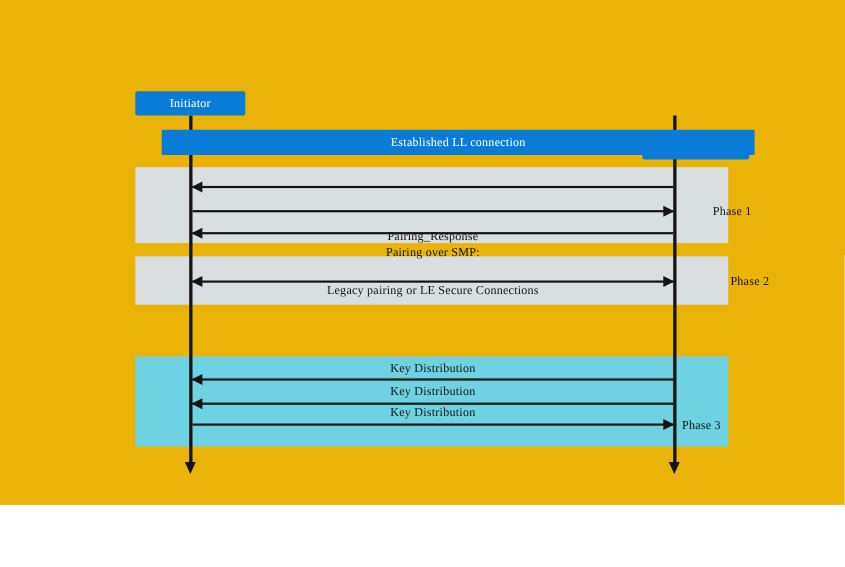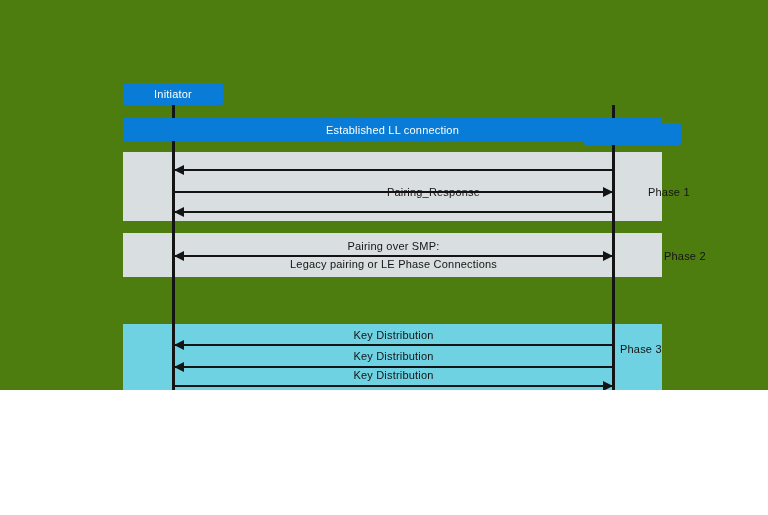--- a/index.html
+++ b/index.html
@@ -1,41 +1,41 @@
 <!DOCTYPE html>
 <html><head>
 <meta charset="utf-8">
 <style>
   html,body{margin:0;padding:0;background:#ffffff;}
   .stage{
     position:relative;
-    width:768px;height:390px;
-    background:#4d7c0f;
-    font-family:Liberation Sans, sans-serif;
+    width:768px;height:459px;
+    background:#eab308;
+    font-family:Liberation Serif, serif;
     overflow:hidden;
   }
   
   .actor-box{
     position:absolute;top:83px;height:22px;
     background:#087cd6;color:#ffffff;
     font-size:11px;letter-spacing:.2px;
     display:flex;align-items:center;justify-content:center;
     border-radius:2px;z-index:4;
   }
   .actor-initiator{left:123px;width:100px;}
   .actor-responder{left:584px;width:97px;margin-top:40px;}
   
   .banner{
     position:absolute;left:123px;width:539px;
     background:#087cd6;color:#ffffff;
     font-size:11px;letter-spacing:.2px;
     display:flex;align-items:center;justify-content:center;
     z-index:4;border-radius:1px;
   }
-  .banner-1{top:118px;height:23px;}
+  .banner-1{top:118px;height:23px;margin-left:24px;}
   .banner-2{top:289px;height:22px;}
   
   .band{position:absolute;left:123px;width:539px;z-index:1;}
   .band-gray{background:#d9dee0;}
   .band-cyan{background:#6ed2e2;}
   .band-1{top:152px;height:69px;}
   .band-2{top:233px;height:44px;}
   .band-3{top:324px;height:82px;}
   
   .lifeline{position:absolute;top:105px;width:3px;height:317px;background:#141414;z-index:2;}
@@ -62,35 +62,35 @@
     border-top:5px solid transparent;border-bottom:5px solid transparent;
     border-left:10px solid #141414;
   }
   
   .msg-label{
     position:absolute;left:175px;width:437px;
     text-align:center;color:#141414;
     font-size:11px;line-height:13px;letter-spacing:.2px;
     z-index:3;white-space:nowrap;
   }
-  .lbl-1{top:153px;} .lbl-2{top:175px;} .lbl-3{top:186px;padding-left:40px;}
-  .lbl-4{top:240px;text-align:center;} .lbl-5{top:258px;}
+  .lbl-1{top:153px;} .lbl-2{top:175px;} .lbl-3{top:209px;}
+  .lbl-4{top:224px;text-align:center;} .lbl-5{top:258px;}
   .lbl-6{top:329px;} .lbl-7{top:350px;} .lbl-8{top:369px;}
   .arr-1{top:169px;} .arr-2{top:191px;} .arr-3{top:211px;}
   .arr-4{top:255px;}
   .arr-5{top:344px;} .arr-6{top:366px;} .arr-7{top:385px;}
   
   .phase-label{
     position:absolute;left:620px;width:44px;
     color:#141414;font-size:11px;line-height:14px;letter-spacing:.2px;
     z-index:3;white-space:nowrap;
   }
   .phase-label-1{top:185px;margin-left:28px;}
   .phase-label-2{top:249px;padding-left:44px;}
-  .phase-label-3{top:342px;}
+  .phase-label-3{top:380px;}
 </style>
 </head>
 <body>
 
 <div class="stage">
 
   <div class="actor-box actor-initiator">
     <span>Initiator</span>
   </div>
   <div class="actor-box actor-responder">
@@ -112,21 +112,21 @@
 
   <div class="msg-arrow dir-left arr-1"></div>
 
   <div class="msg-arrow dir-right arr-2"></div>
 
   <div class="msg-label lbl-3">Pairing_Response</div>
   <div class="msg-arrow dir-left arr-3"></div>
 
   <div class="msg-label lbl-4">Pairing over SMP:</div>
   <div class="msg-arrow dir-both arr-4"></div>
-  <div class="msg-label lbl-5">Legacy pairing or LE Phase Connections</div>
+  <div class="msg-label lbl-5">Legacy pairing or LE Secure Connections</div>
 
   <div class="msg-label lbl-6">Key Distribution</div>
   <div class="msg-arrow dir-left arr-5"></div>
 
   <div class="msg-label lbl-7">Key Distribution</div>
   <div class="msg-arrow dir-left arr-6"></div>
 
   <div class="msg-label lbl-8">Key Distribution</div>
   <div class="msg-arrow dir-right arr-7"></div>
 

